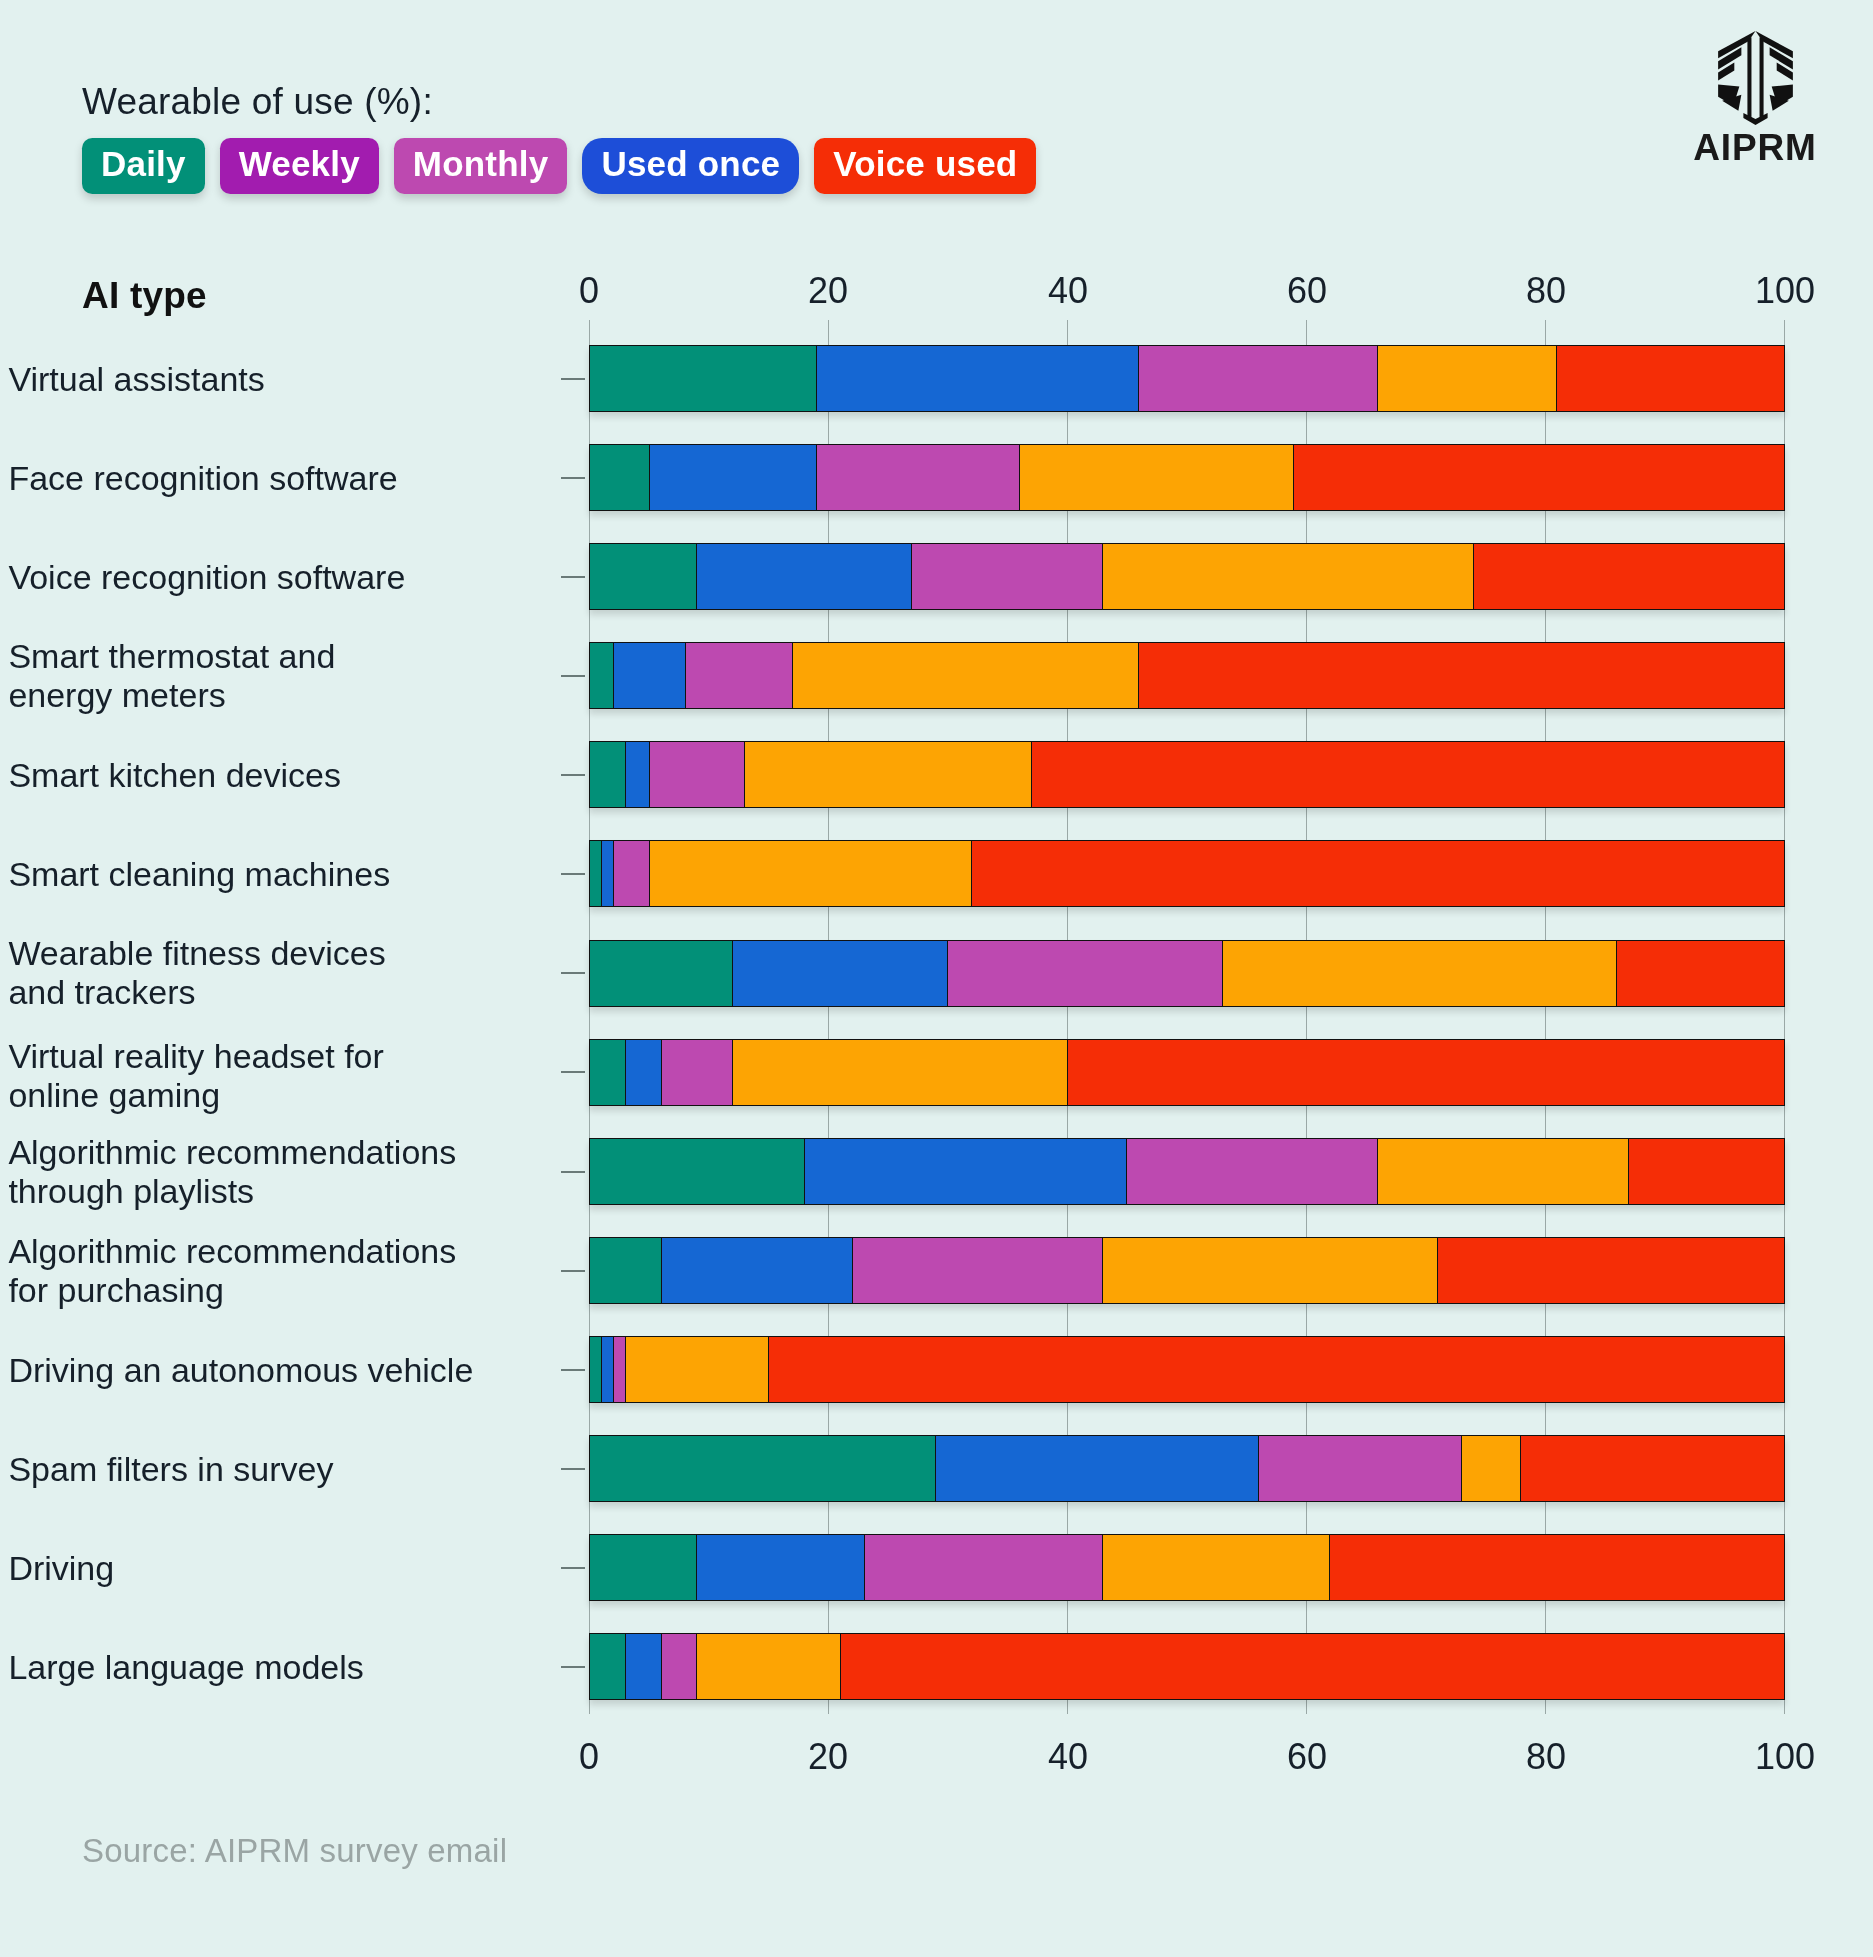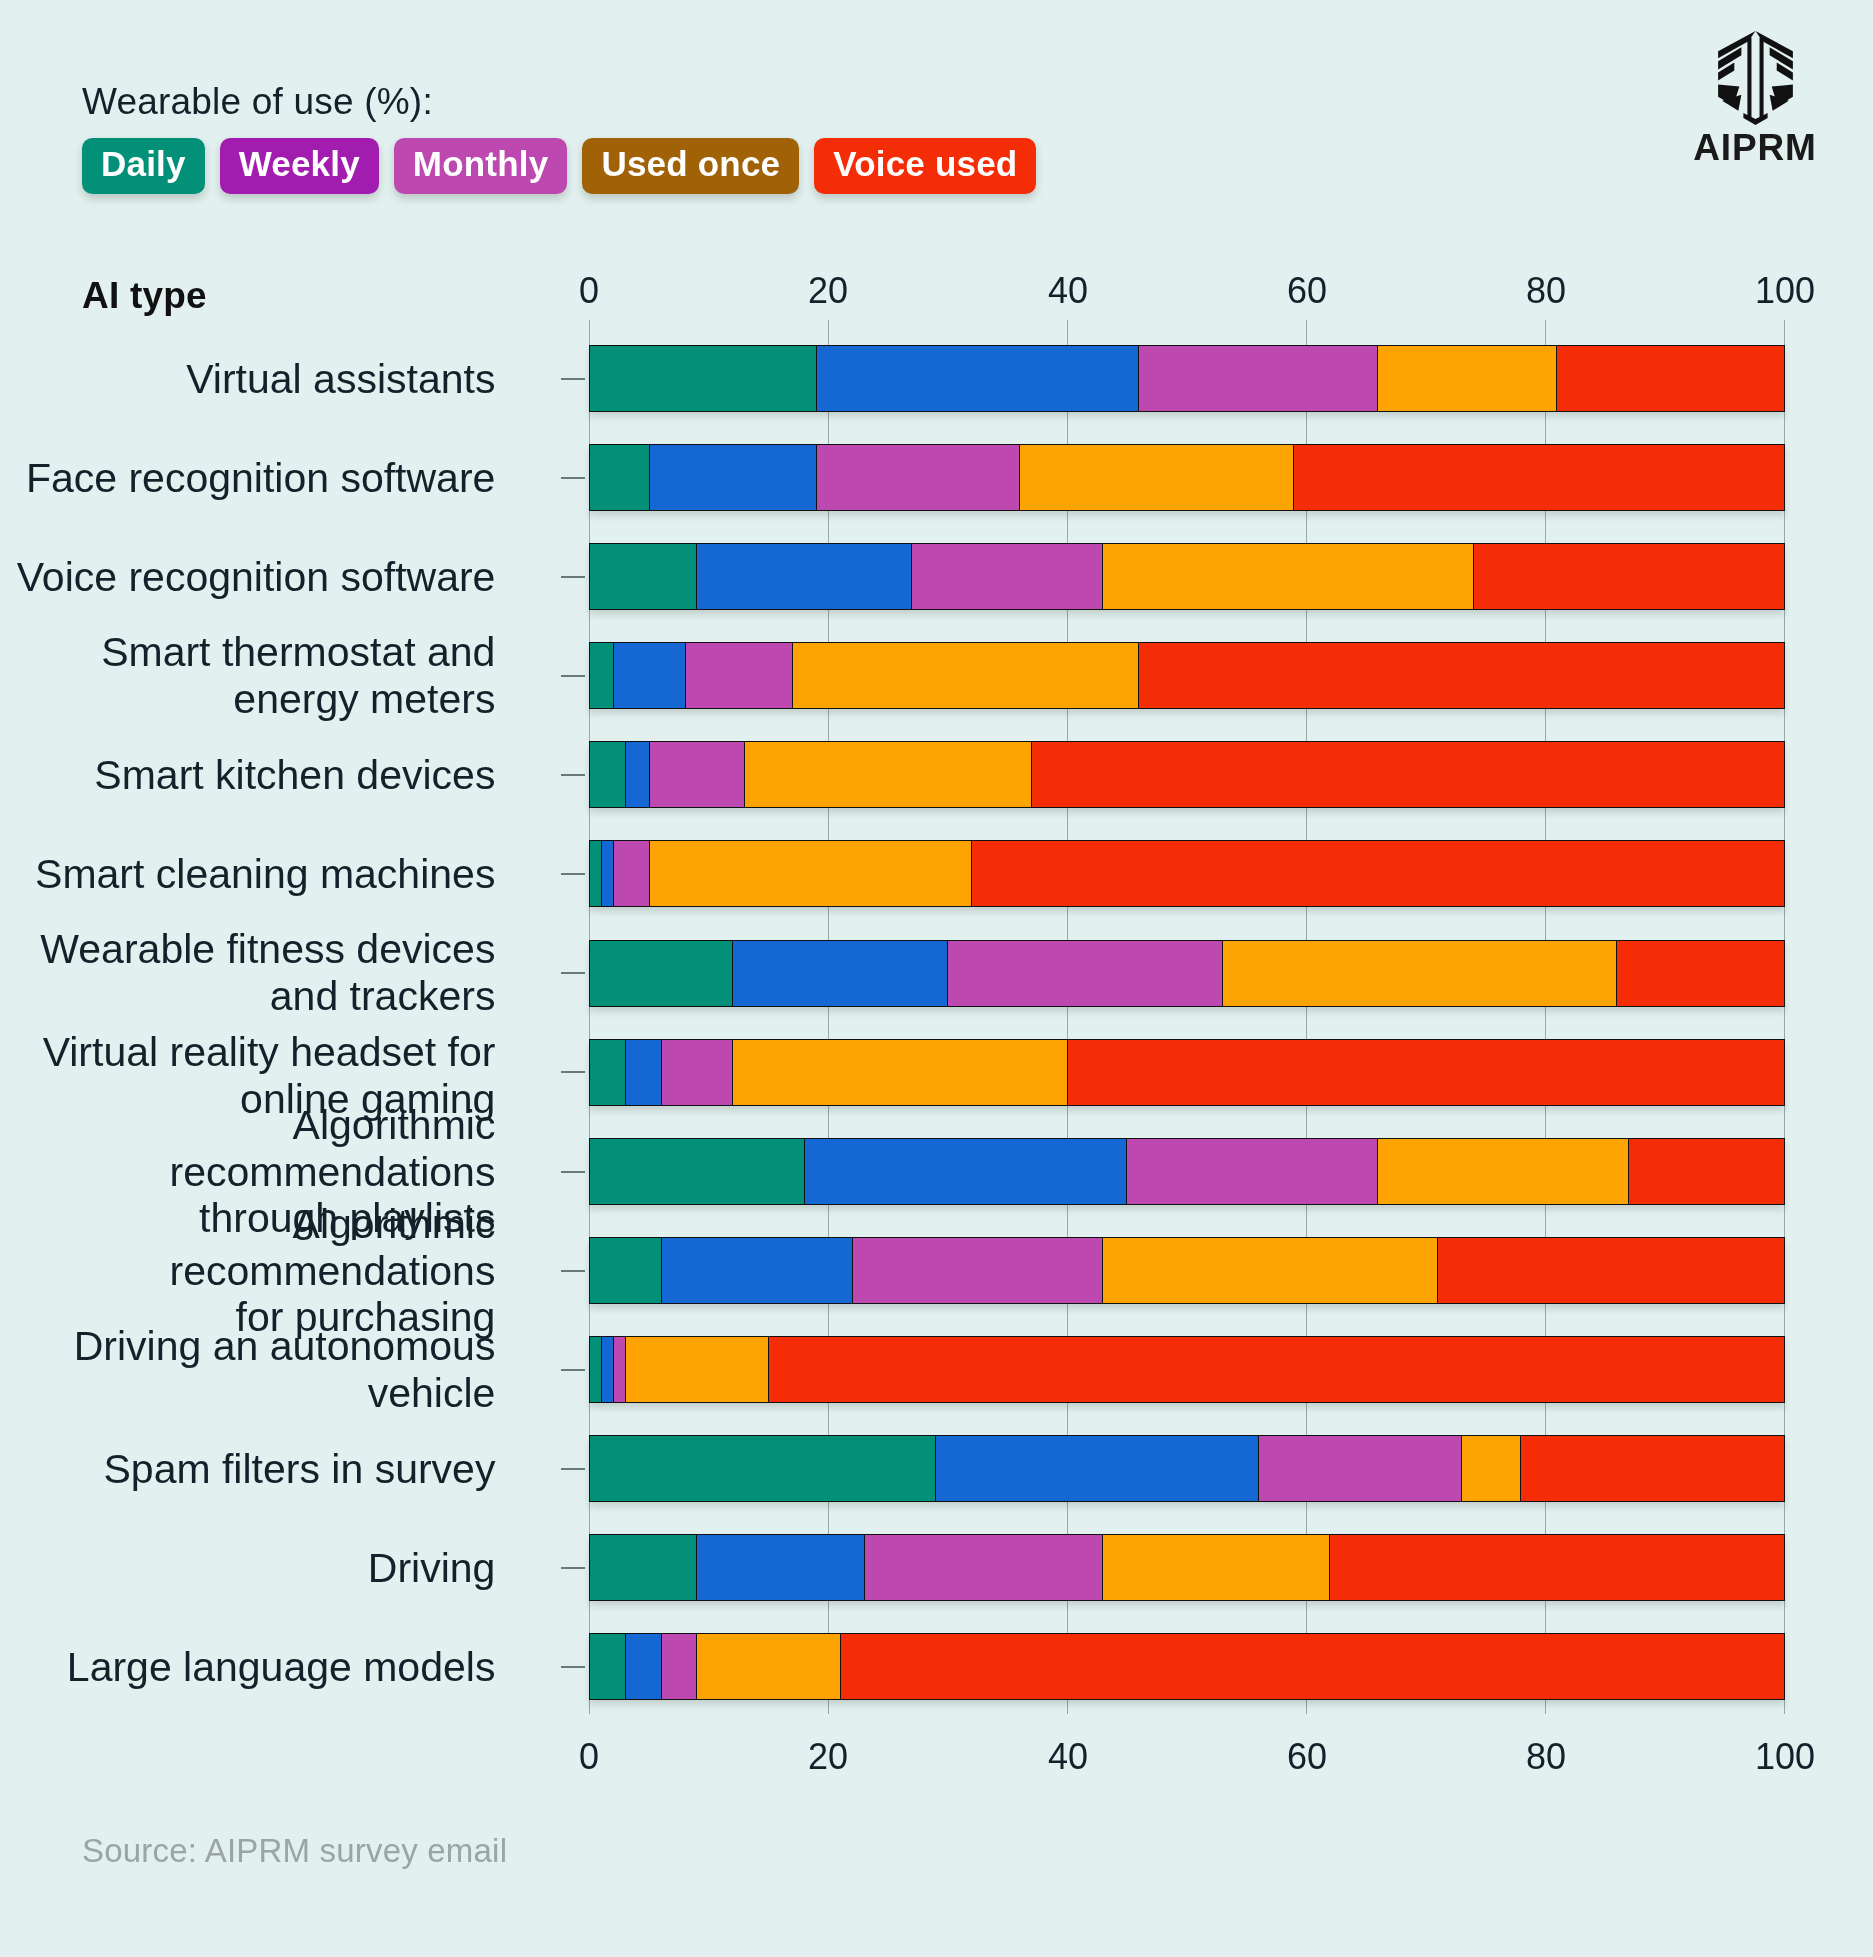--- a/index.html
+++ b/index.html
@@ -91,22 +91,22 @@
 
   .gridline {
     position: absolute;
     width: 0.9px;
     background: #9aa8a6;
   }
 
   .cat-label {
     position: absolute;
     right: 0;
-    text-align: right;
-    font-size: 41px;
+    text-align: left;
+    font-size: 34px;
     color: #16202a;
     line-height: 1.14;
     transform: translateY(-50%);
     white-space: pre-line;
   }
   .cat-tick {
     position: absolute;
     height: 1.9px;
     width: 24px;
     background: #6a7a78;
@@ -164,21 +164,21 @@
   </svg>
   <div id="logo-word">AIPRM</div>
 </div>
 
 <div id="legend-wrap">
   <div id="legend-title">Wearable of use  (%):</div>
   <div id="legend-chips">
       <div class="legend-chip" style="background: rgb(2, 144, 120);">Daily</div>
       <div class="legend-chip" style="background: #a21caf;">Weekly</div>
       <div class="legend-chip" style="background: rgb(189, 73, 176);">Monthly</div>
-      <div class="legend-chip" style="background: #a16207;">Used once</div>
+      <div class="legend-chip" style="background: #1d4ed8; border-radius: 20px;">Used once</div>
       <div class="legend-chip" style="background: rgb(245, 45, 6);">Voice used</div>
     </div>
 </div>
 
 <div id="chart">
   <div id="axis-title">AI type</div>
   <div id="grid-layer">
       <div class="gridline" style="left: 589px; top: 320px; height: 1394px;"></div>
       <div class="gridline" style="left: 828px; top: 320px; height: 1394px;"></div>
       <div class="gridline" style="left: 1067px; top: 320px; height: 1394px;"></div>

